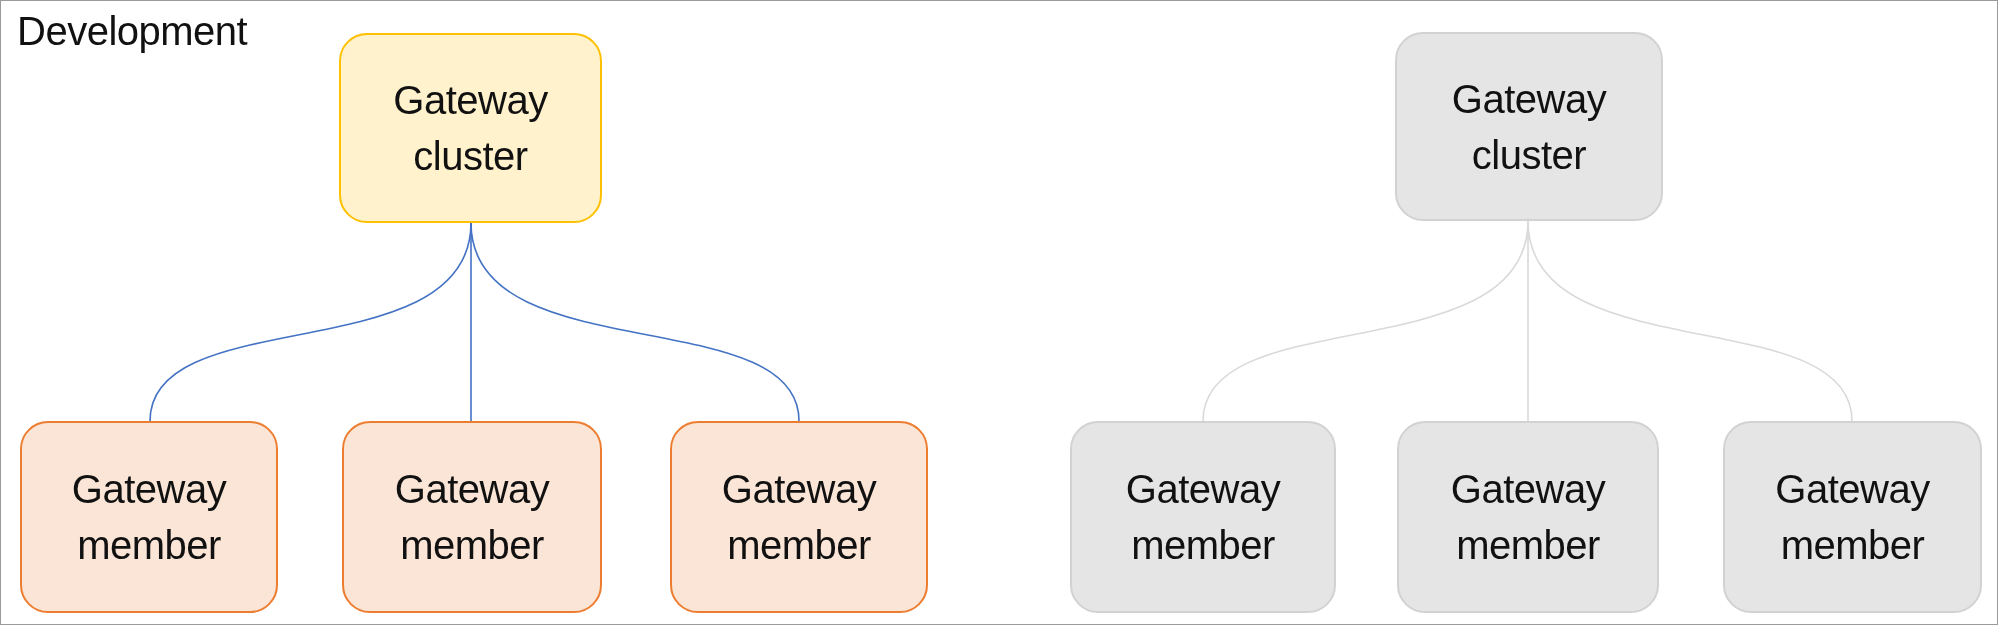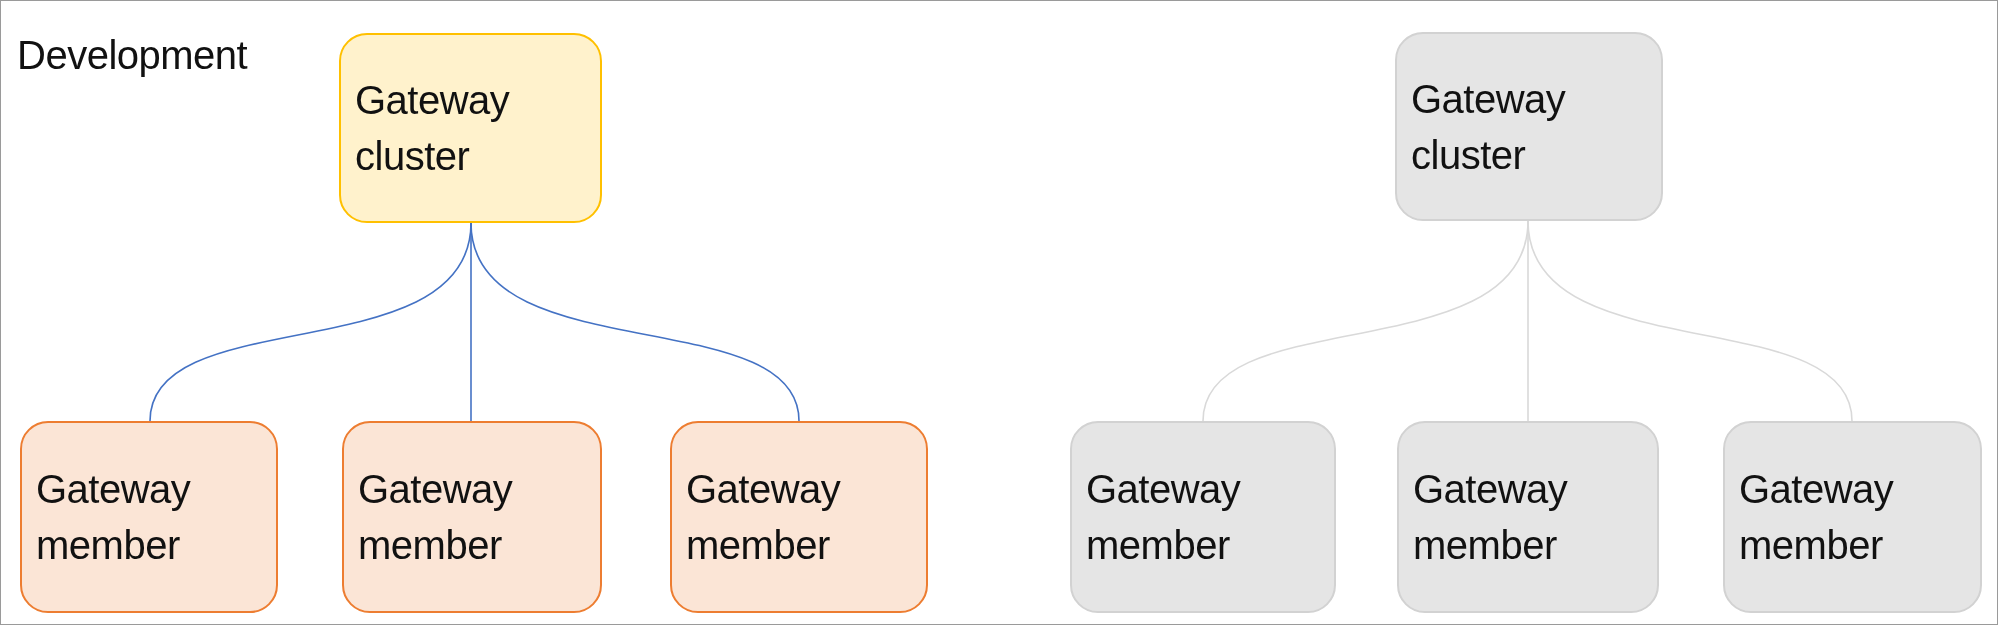--- a/index.html
+++ b/index.html
@@ -28,30 +28,31 @@
   .bc-conn   { stroke: var(--bc-connector, #d9d9d9); }
 
   .diagram-title {
     position: absolute;
     z-index: 2;
     color: var(--text, #111);
     white-space: nowrap;
     line-height: 1.2;
     letter-spacing: -0.5px;
   }
-  .title-dev { left: 16px; top: 6px;  font-size: 40px; margin-top: 24px; }
+  .title-dev { left: 16px; top: 6px;  font-size: 40px; }
   .title-bc  { left: 1056px; top: 0px; font-size: 46px; }
 
   .node {
     position: absolute;
     z-index: 1;
     box-sizing: border-box;
     display: flex;
     align-items: center;
     justify-content: center;
+    text-align: center;
     border-radius: 28px;
     font-size: 40px;
     line-height: 1.4;
     letter-spacing: -0.5px;
     padding: 6px 14px;
   }
 
   .dev-cluster-style {
     background: var(--dev-cluster-fill, #fff2cc);
     border: 2.5px solid var(--dev-cluster-border, #ffc000);

